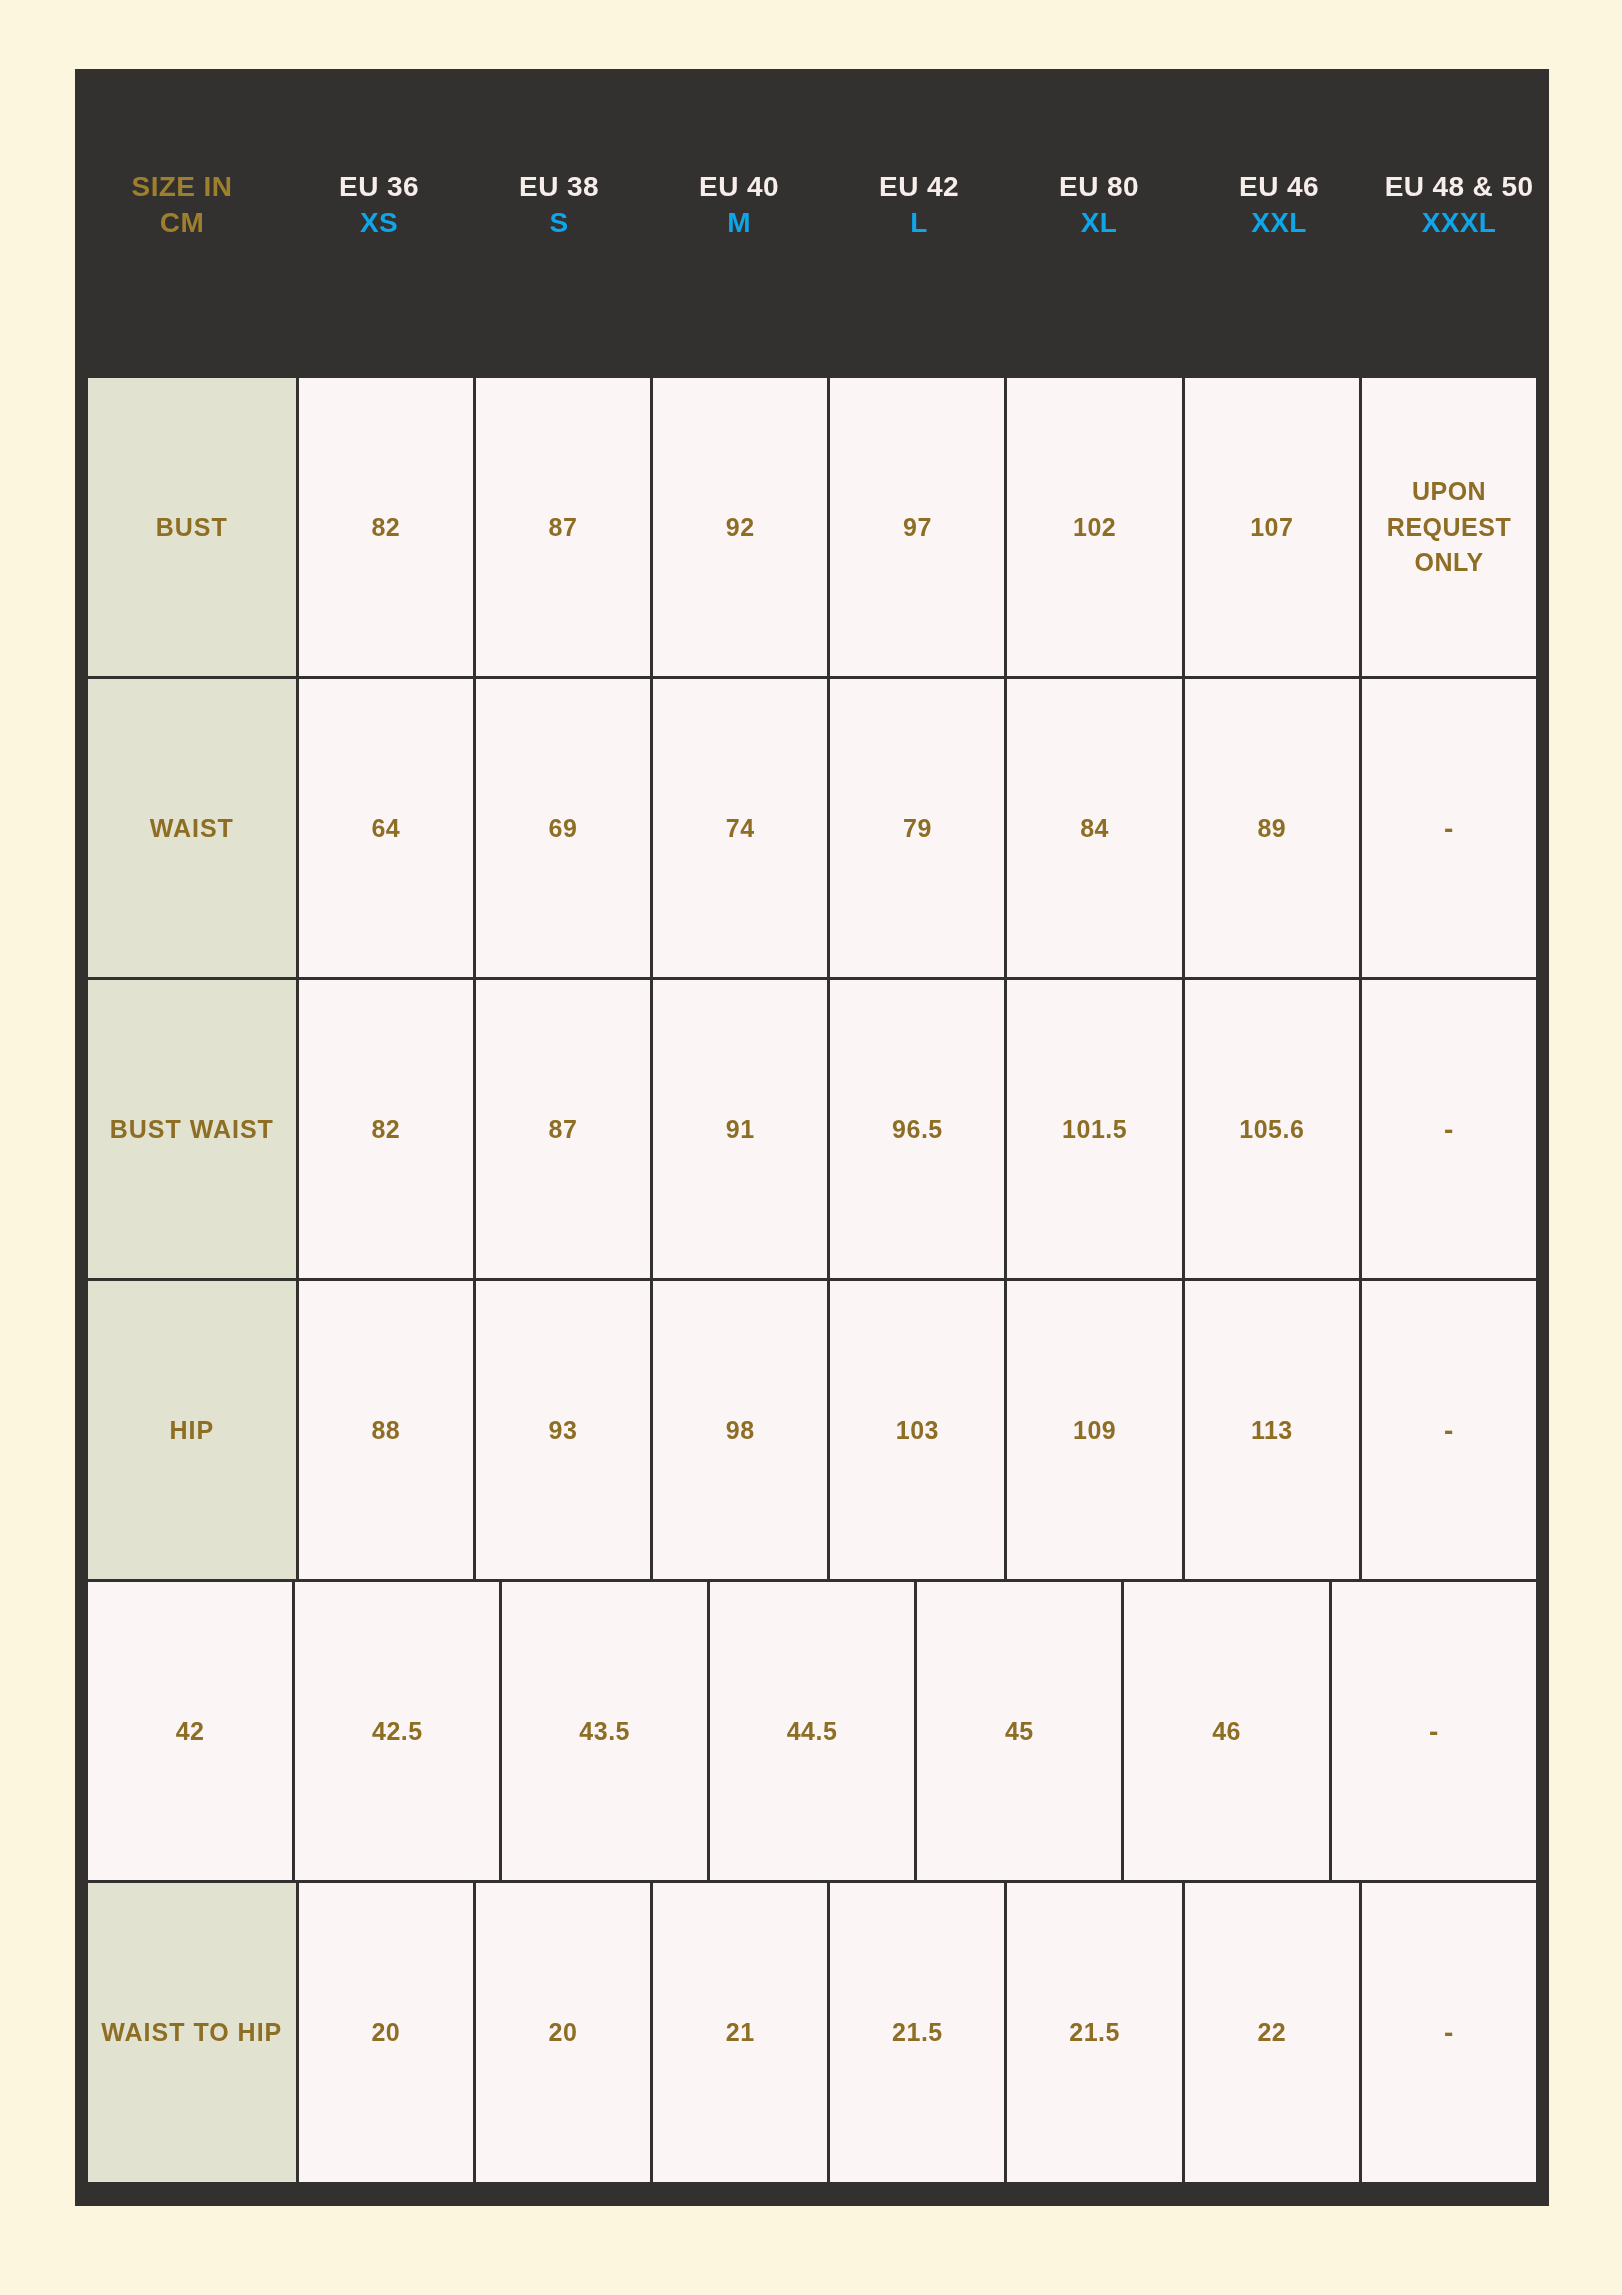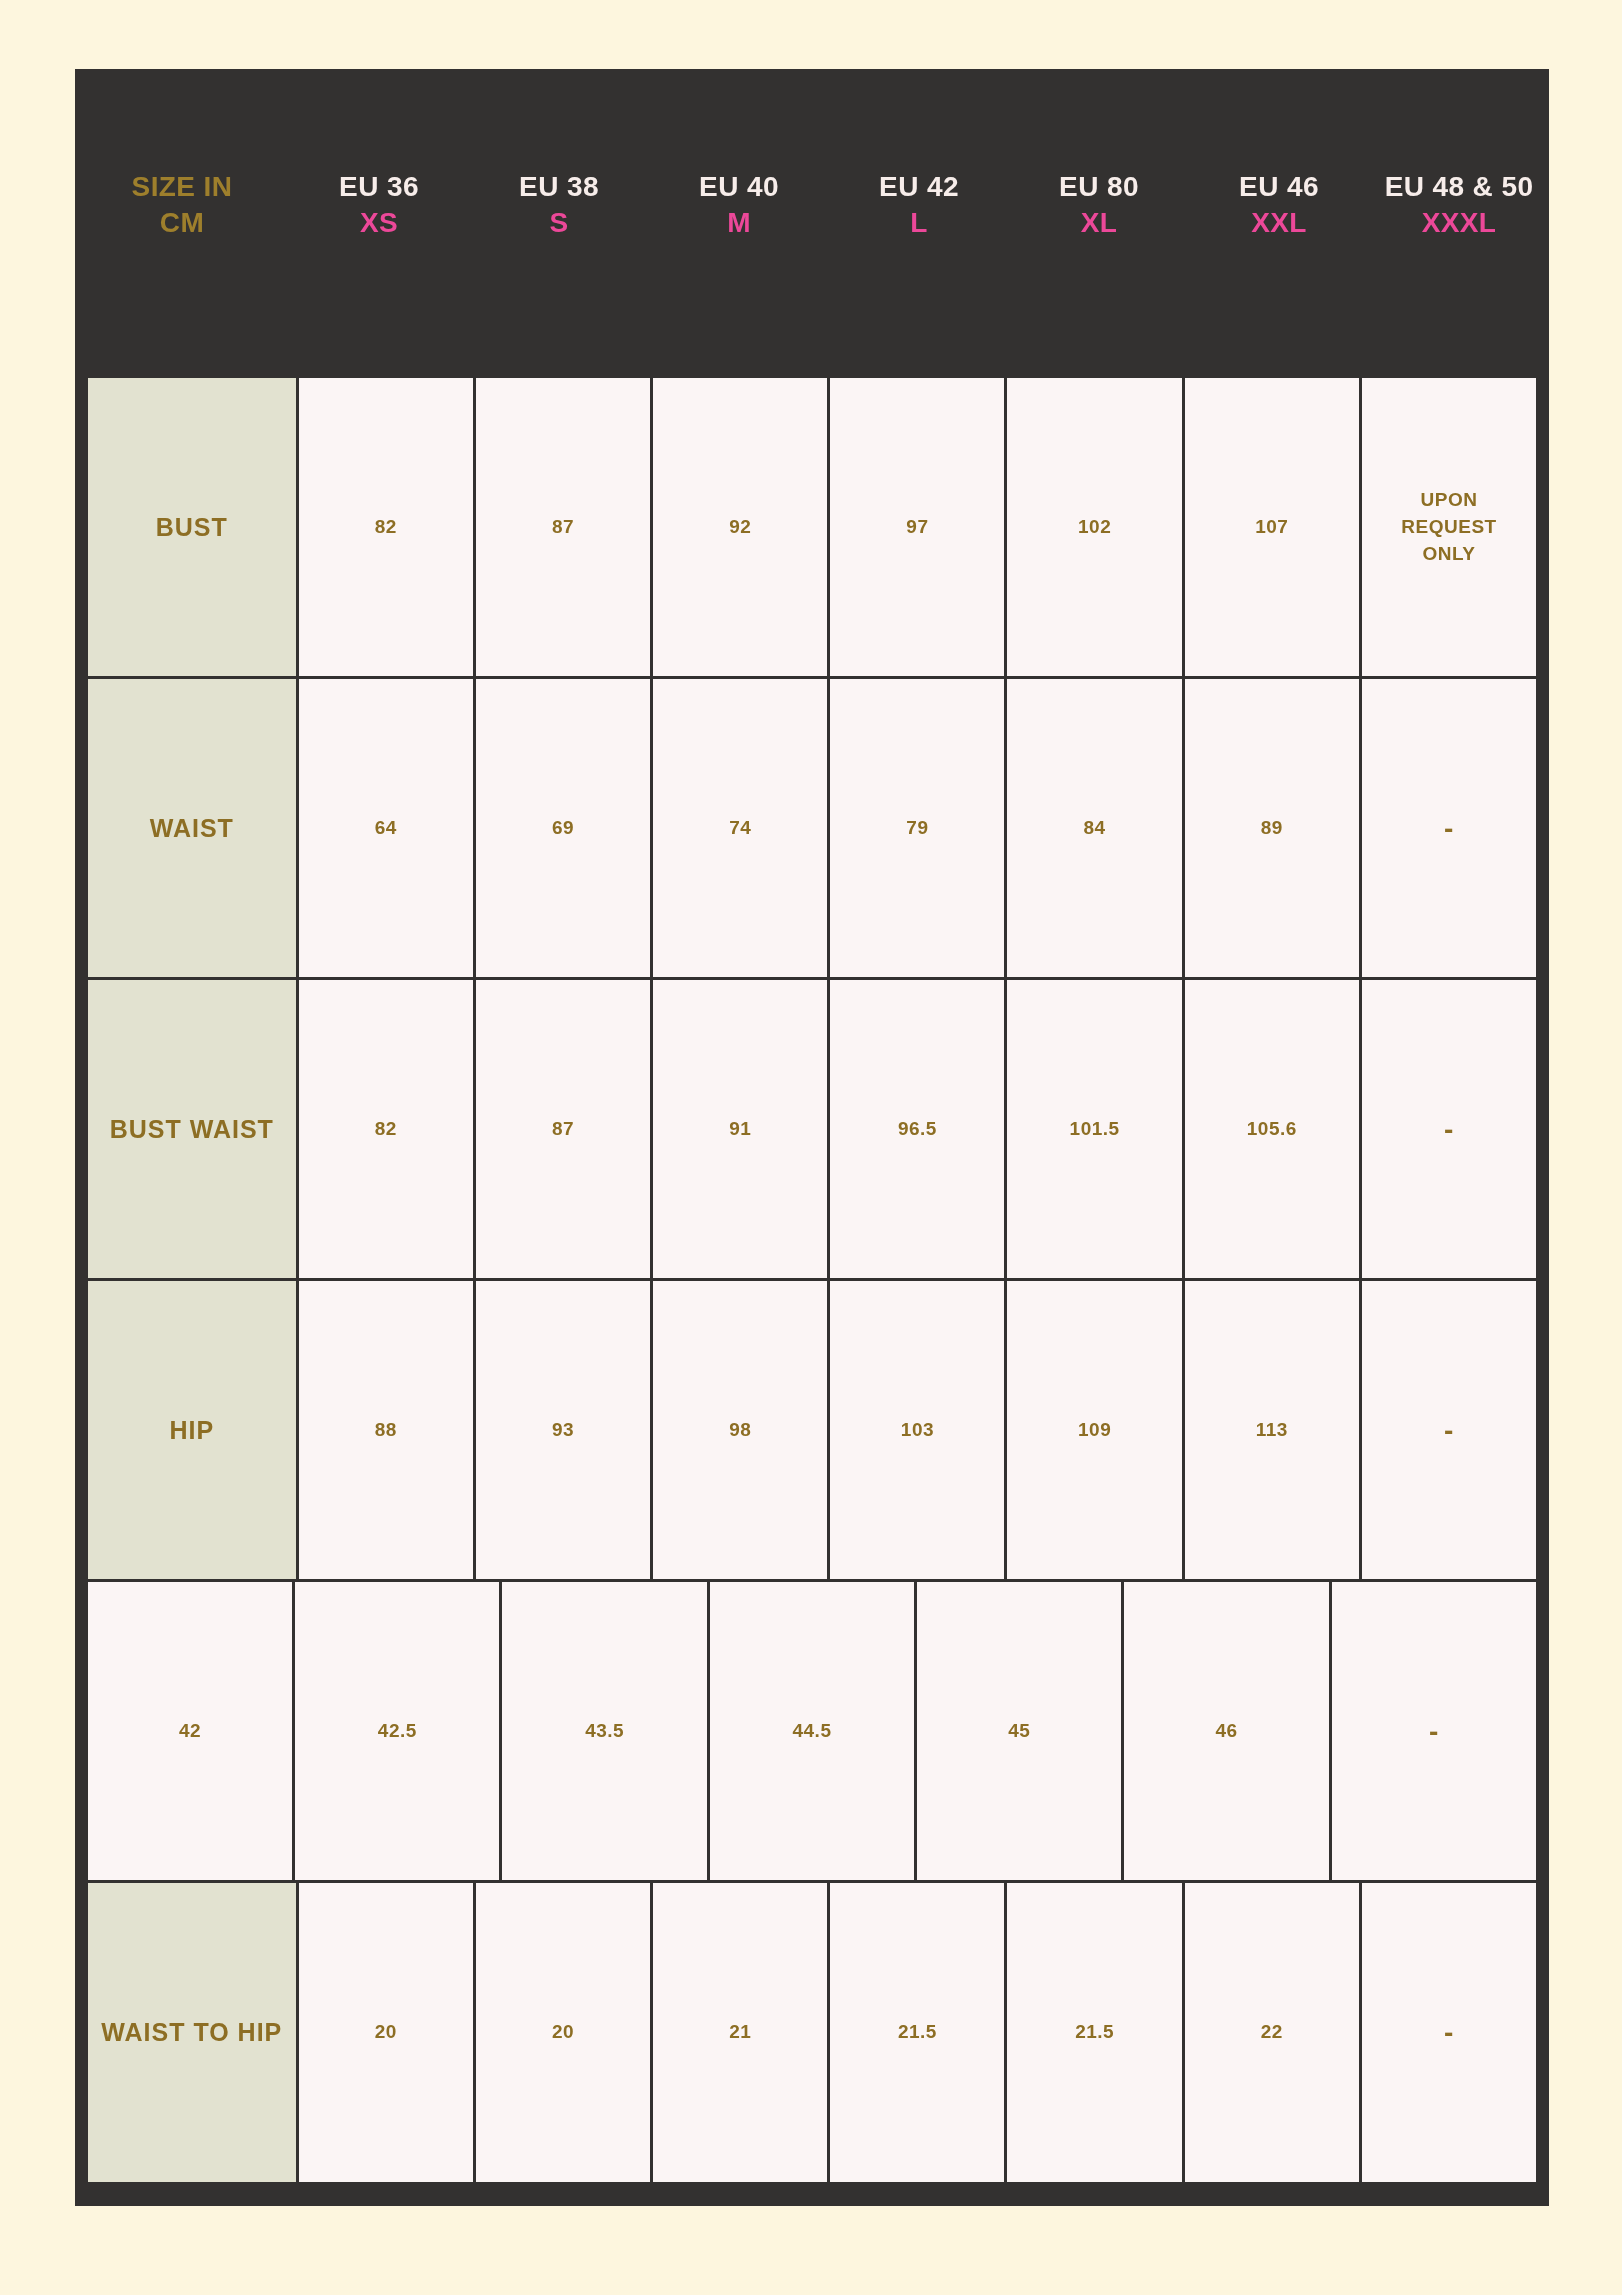--- a/index.html
+++ b/index.html
@@ -62,21 +62,21 @@
     letter-spacing: 0.4px;
     line-height: 1.28;
     color: #F7EDEA;
     white-space: nowrap;
   }
   .hdr-line2 {
     font-size: 28px;
     font-weight: 700;
     letter-spacing: 0.4px;
     line-height: 1.28;
-    color: #ec4899;
+    color: #0ea5e9;
     white-space: nowrap;
   }
   .label-col .hdr-line1,
   .label-col .hdr-line2 {
     color: #9E7F2C;
   }
 
   
   .body-grid {
     position: absolute;
@@ -118,21 +118,21 @@
 
   .rowlabel-text {
     font-size: 25px;
     font-weight: 700;
     letter-spacing: 1px;
     line-height: 1.42;
     color: #8D6E24;
     padding: 0 8px;
   }
   .value-text {
-    font-size: 19px;
+    font-size: 25px;
     font-weight: 700;
     letter-spacing: 0.5px;
     line-height: 1.42;
     color: #8D6E24;
     padding: 0 6.5px;
     white-space: pre-line;
   }
   .value-text.dash {
     font-size: 28px;
   }

